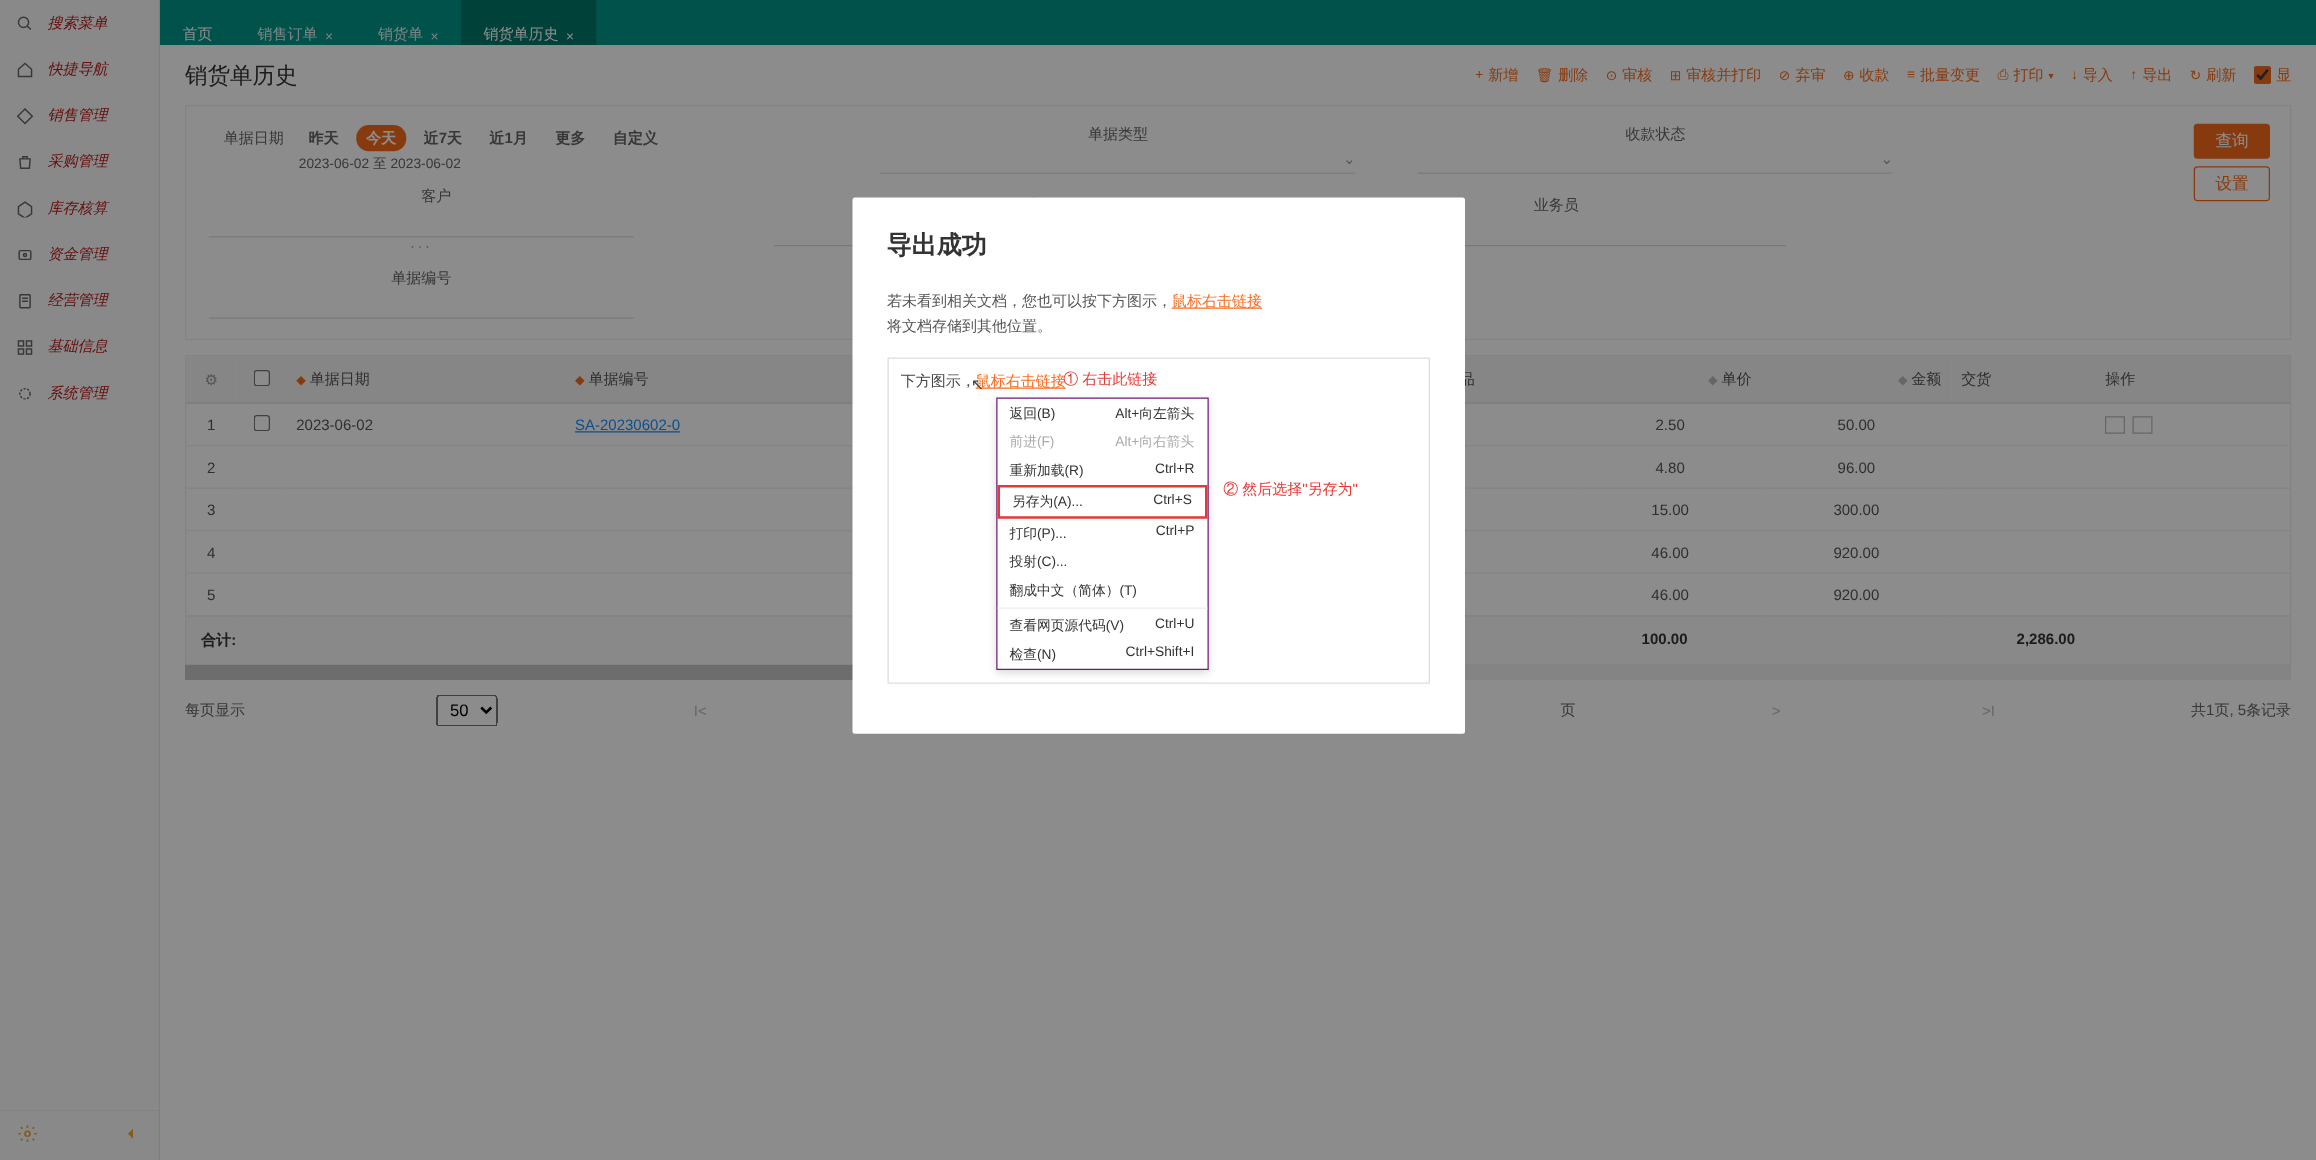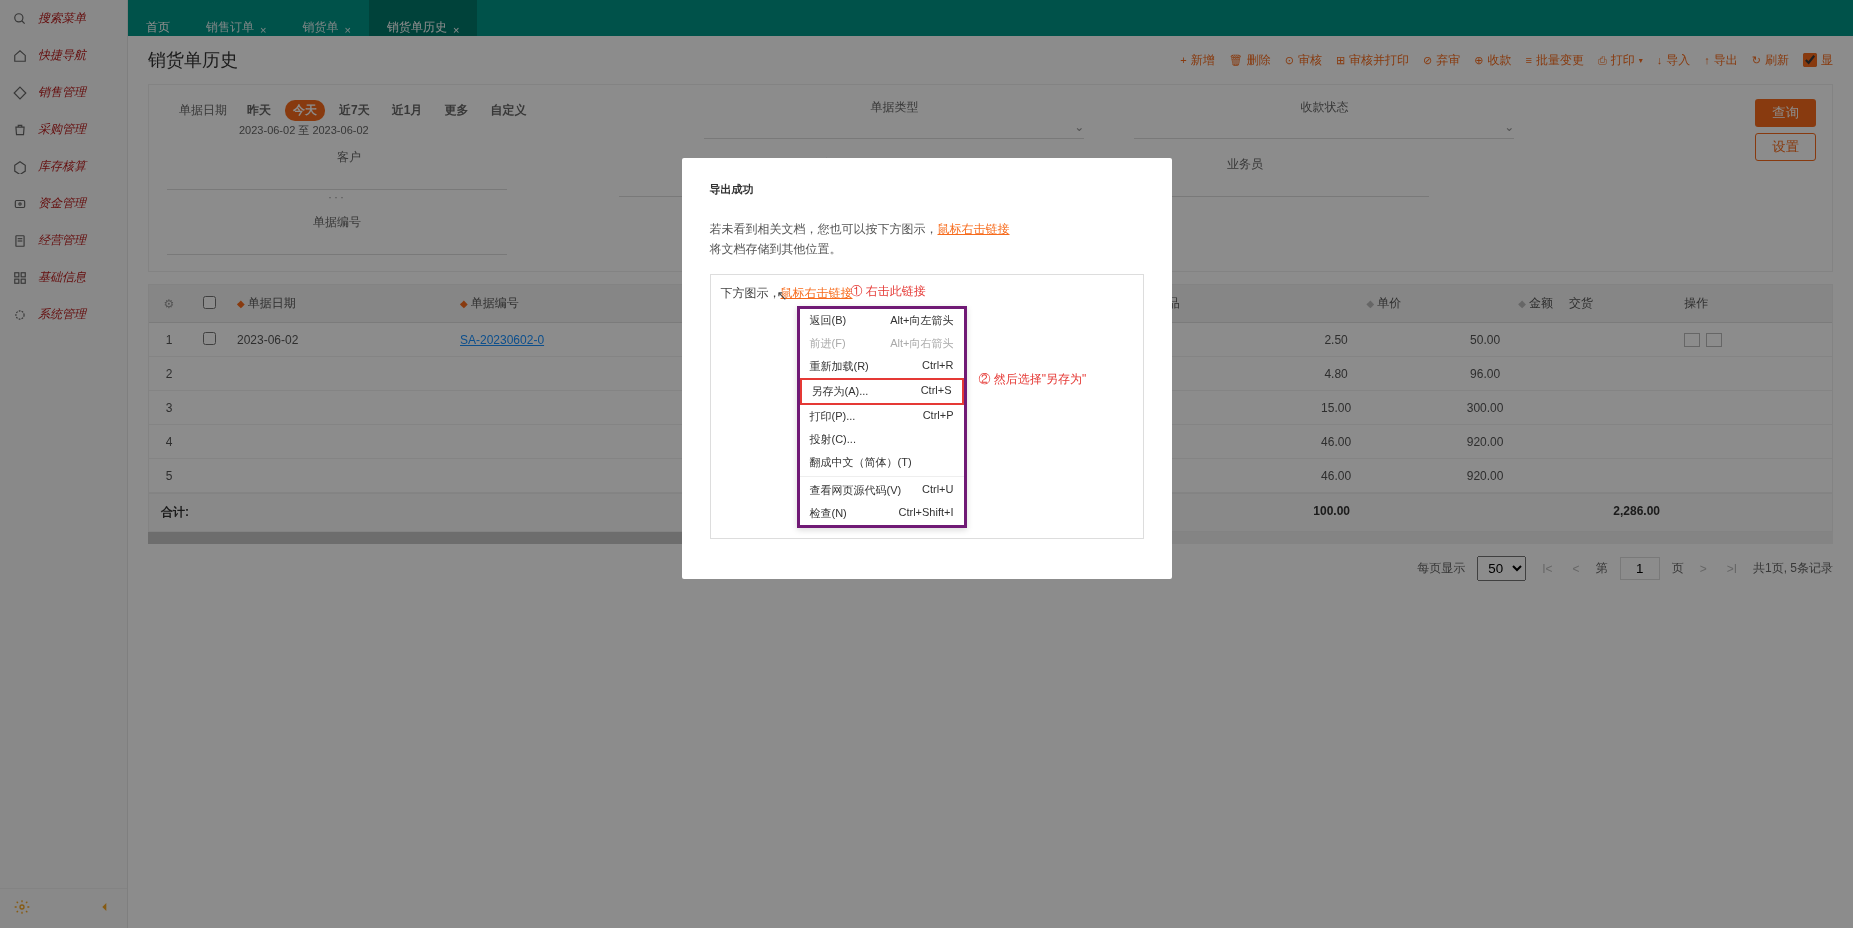--- a/index.html
+++ b/index.html
@@ -65,34 +65,34 @@
     .row-idx { text-align: center; }
     .op-icons { display: flex; gap: 6px; color: #999; }
     .op-icons span { width: 16px; height: 14px; border: 1px solid #bbb; display: inline-block; }
     
     
     .footer-row { margin: 0 20px; background: #f9f9f9; border: 1px solid #eee; border-top: none; padding: 10px 12px; display: flex; font-weight: bold; }
     .footer-row .lbl { width: 100px; }
     .footer-row .sp { flex: 1; }
     
     
-    .pagination { margin: 12px 20px; display: flex; justify-content: flex-end; align-items: center; gap: 12px; color: #666; }
+    .pagination { margin: 12px 20px; display: flex; justify-content: space-between; align-items: center; gap: 12px; color: #666; }
     .pagination select { padding: 3px 6px; }
     .pagination input { width: 40px; text-align: center; padding: 3px; border: 1px solid #ddd; }
     .page-nav { color: #bbb; cursor: pointer; padding: 0 4px; }
     
     
     .modal-overlay { position: absolute; inset: 0; background: rgba(0,0,0,0.45); display: flex; align-items: flex-start; justify-content: center; padding-top: 158px; }
     .modal { background: #fff; width: 490px; padding: 24px 28px 22px; border-radius: 2px; }
-    .modal-title { font-size: 11px; font-weight: bold; margin-bottom: 22px; }
+    .modal-title { font-size: 20px; font-weight: bold; margin-bottom: 22px; }
     .modal-text { font-size: 12px; color: #555; line-height: 1.7; margin-bottom: 14px; }
     .modal-link { color: #f76b1c; text-decoration: underline; }
     .modal-img-box { border: 1px solid #ddd; padding: 10px; margin-bottom: 18px; position: relative; }
     .modal-img-inner { font-size: 12px; color: #444; }
-    .ctx-menu { border: 3px solid #701a75; box-shadow: 0 2px 6px rgba(0,0,0,0.15); width: 170px; background: #fff; margin-top: 4px; }
+    .ctx-menu { border: 1px solid #701a75; box-shadow: 0 2px 6px rgba(0,0,0,0.15); width: 170px; background: #fff; margin-top: 4px; }
     .ctx-item { display: flex; justify-content: space-between; padding: 4px 10px; font-size: 11px; color: #333; }
     .ctx-item.disabled { color: #aaa; }
     .ctx-item.hl { border: 2px solid #e53935; }
     .ctx-sep { border-top: 1px solid #eee; margin: 2px 0; }
     .annot { color: #e53935; font-size: 12px; position: absolute; }
     .modal-footer { display: flex; justify-content: flex-end; }
     .modal-close-btn { background: #f5a623; color: #fff; border: none; padding: 8px 22px; cursor: pointer; border-radius: 2px; }
     
     
     .hscroll { height: 12px; background: #f0f0f0; margin: 0 20px; position: relative; }

